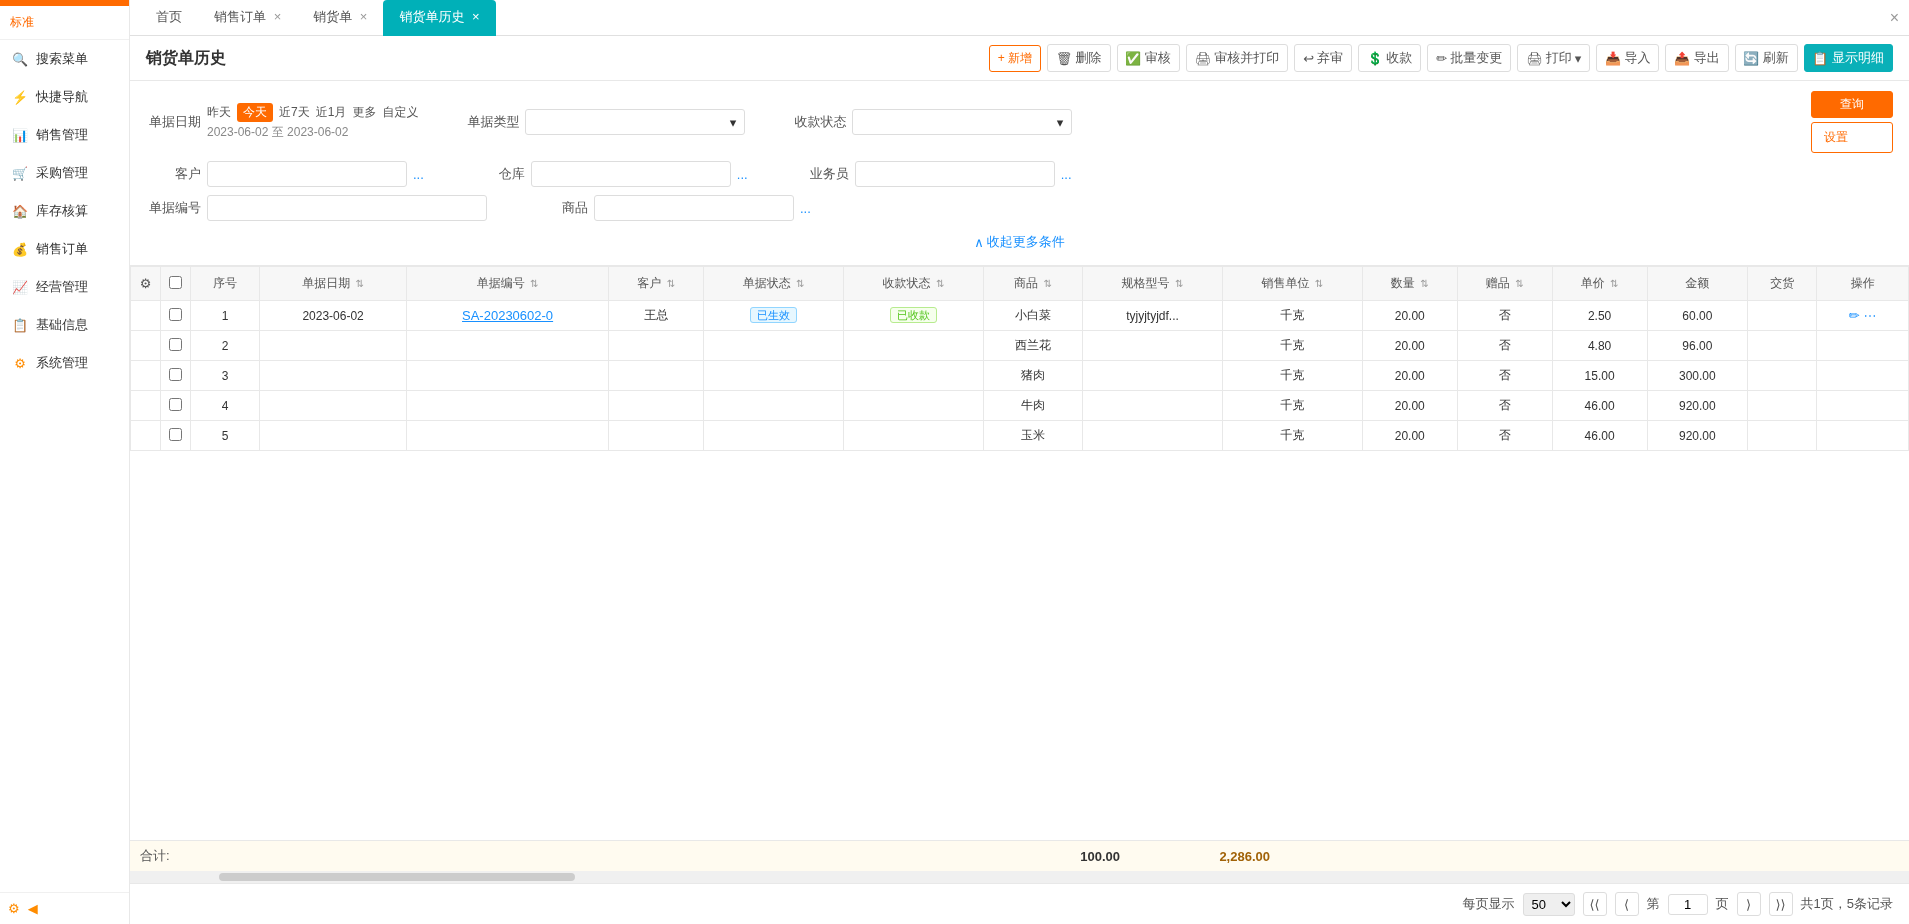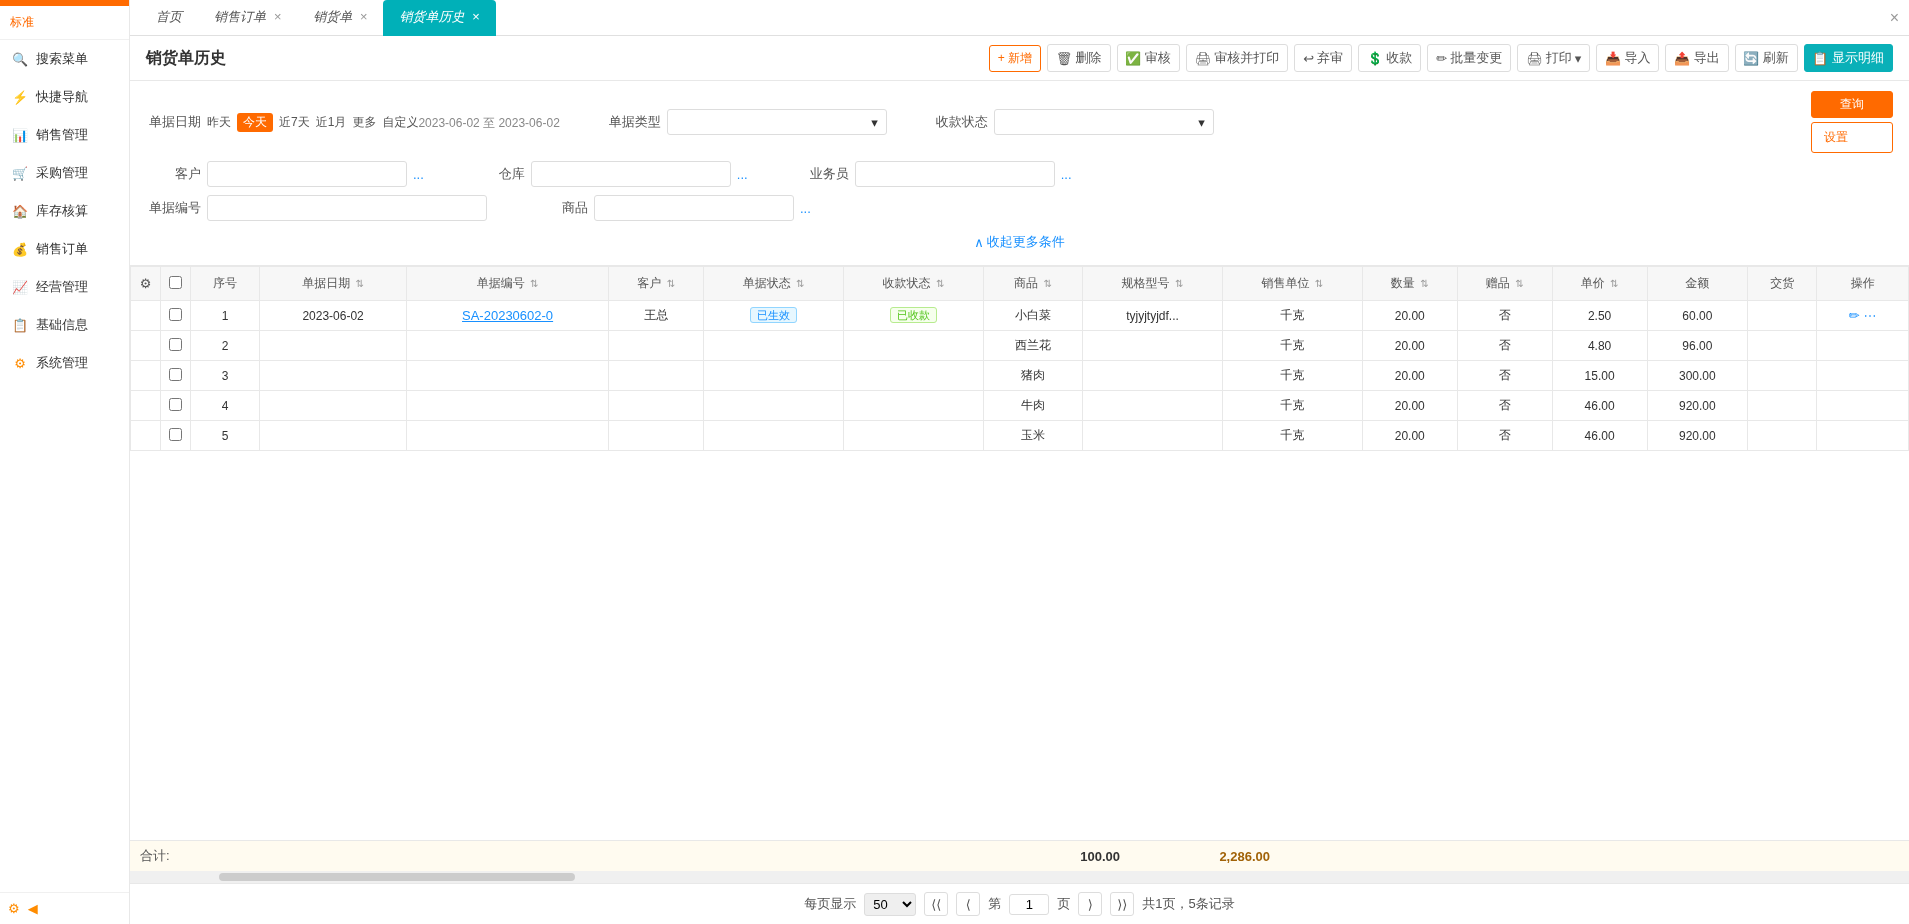--- a/index.html
+++ b/index.html
@@ -11,21 +11,21 @@
     .sidebar-logo { padding: 8px 10px; font-size: 12px; color: #ff6a00; border-bottom: 1px solid #f0f0f0; }
     .sidebar-item { display: flex; align-items: center; padding: 10px 12px; cursor: pointer; color: #333; gap: 8px; }
     .sidebar-item .icon { width: 16px; height: 16px; display: inline-flex; align-items: center; justify-content: center; color: #ff8c00; }
     .sidebar-bottom { margin-top: auto; border-top: 1px solid #f0f0f0; padding: 8px; display: flex; gap: 8px; }
 
     
     .main { flex: 1; display: flex; flex-direction: column; overflow: hidden; }
 
     
     .tabs { display: flex; align-items: center; background: #fff; border-bottom: 1px solid #e0e0e0; padding: 0 10px; height: 36px; }
-    .tab { padding: 8px 16px; cursor: pointer; color: #555; font-size: 13px; border-bottom: 2px solid transparent; font-style: italic; }
+    .tab { padding: 8px 16px; cursor: pointer; color: #555; font-size: 13px; border-bottom: 2px solid transparent; }
     .tab.active { color: #fff; background: #00b0b8; border-radius: 4px 4px 0 0; }
     .tab-close { margin-left: 4px; color: #999; cursor: pointer; }
     .tabs-close-all { margin-left: auto; color: #999; cursor: pointer; font-size: 16px; }
 
     
     .page-header { display: flex; align-items: center; justify-content: space-between; padding: 8px 16px; background: #fff; border-bottom: 1px solid #e8e8e8; }
     .page-title { font-size: 16px; font-weight: bold; color: #333; }
     .toolbar { display: flex; align-items: center; gap: 6px; flex-wrap: wrap; }
     .btn { display: inline-flex; align-items: center; gap: 3px; padding: 4px 8px; border: 1px solid #ddd; border-radius: 3px; cursor: pointer; font-size: 12px; background: #fff; color: #555; }
     .btn-new { color: #ff6a00; border-color: #ff6a00; }
@@ -64,21 +64,21 @@
     .link-text { color: #1890ff; cursor: pointer; text-decoration: underline; }
     .op-btn { color: #1890ff; cursor: pointer; margin: 0 2px; font-size: 13px; }
 
     
     .table-footer { display: flex; align-items: center; background: #fffbf0; border-top: 1px solid #e8e8e8; padding: 6px 10px; font-size: 12px; }
     .footer-label { color: #555; margin-right: 20px; min-width: 60px; }
     .footer-total-qty { margin-left: 820px; color: #333; font-weight: bold; min-width: 80px; text-align: right; }
     .footer-total-amount { margin-left: 70px; color: #a16207; font-weight: bold; min-width: 80px; text-align: right; }
 
     
-    .pagination { display: flex; align-items: center; justify-content: center; padding: 8px 16px; background: #fff; border-top: 1px solid #e8e8e8; gap: 8px; }
+    .pagination { display: flex; align-items: center; justify-content: flex-end; padding: 8px 16px; background: #fff; border-top: 1px solid #e8e8e8; gap: 8px; }
     .pager-label { color: #555; }
     .pager-select { border: 1px solid #ddd; border-radius: 3px; padding: 2px 4px; }
     .pager-btn { width: 24px; height: 24px; border: 1px solid #ddd; border-radius: 3px; cursor: pointer; display: inline-flex; align-items: center; justify-content: center; background: #fff; color: #555; }
     .pager-input { width: 40px; border: 1px solid #ddd; border-radius: 3px; padding: 2px 4px; text-align: center; }
     .pager-info { color: #555; }
     .scrollbar-area { height: 12px; background: #f0f0f0; }
     .scrollbar-thumb { height: 8px; margin: 2px 0; background: #ccc; border-radius: 4px; width: 20%; margin-left: 5%; }
   </style>
 </head>
 <body>
@@ -199,21 +199,21 @@
         <span>显示明细</span>
       </button>
     </div>
   </div>
 
   <div class="filter-area">
     <div class="filter-row">
 
       <div class="filter-item">
         <span class="filter-label">单据日期</span>
-        <div style="display:flex;flex-direction:row;">
+        <div style="display:flex;flex-direction:column;">
           <div class="date-shortcuts">
             <span class="date-shortcut">昨天</span>
             <span class="date-shortcut active">今天</span>
             <span class="date-shortcut">近7天</span>
             <span class="date-shortcut">近1月</span>
             <span class="date-shortcut">更多</span>
             <span class="date-shortcut">自定义</span>
           </div>
           <div class="date-range">2023-06-02 至 2023-06-02</div>
         </div>

